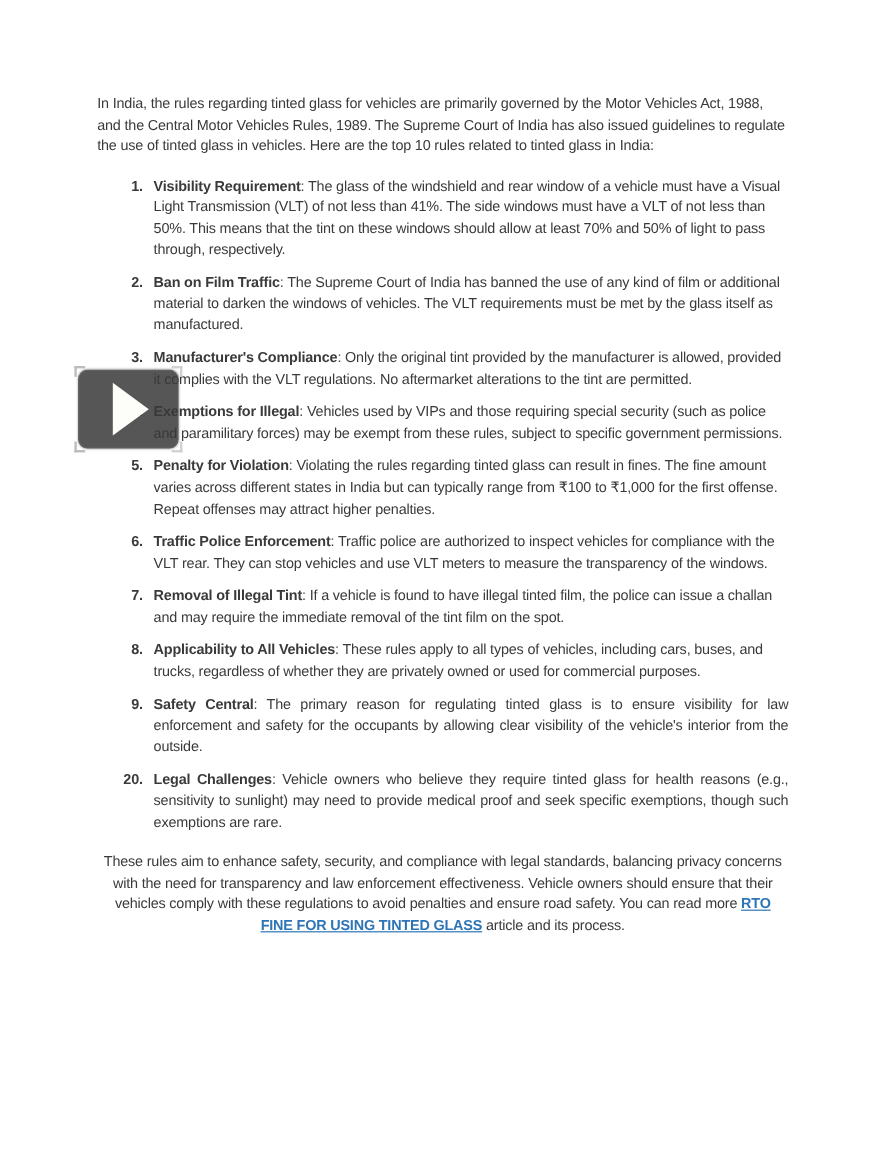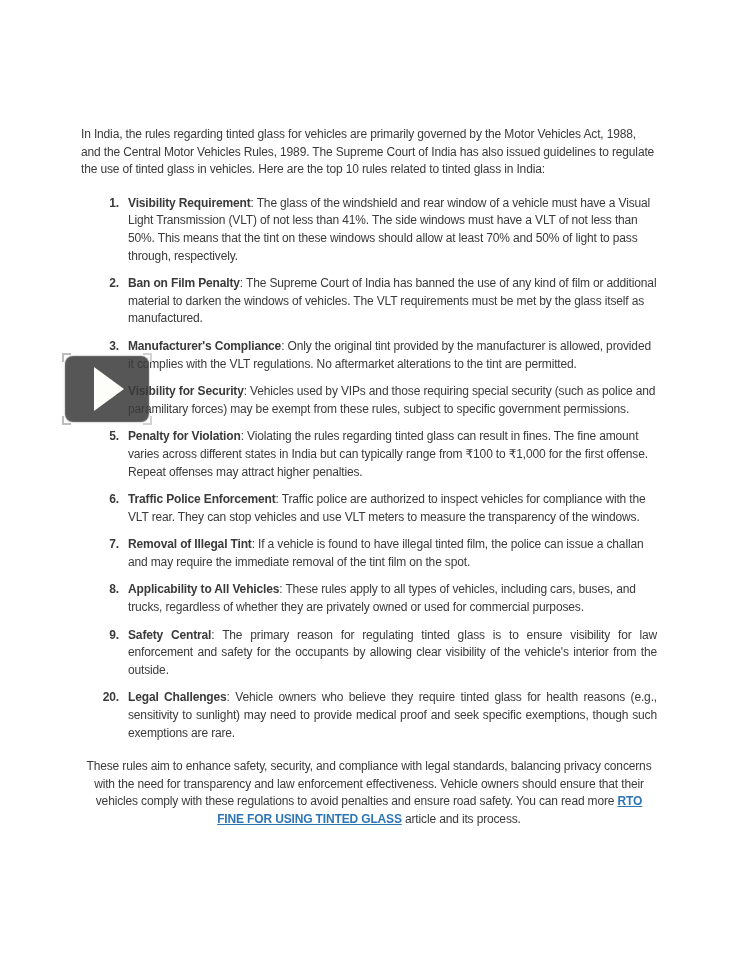--- a/index.html
+++ b/index.html
@@ -5,21 +5,20 @@
   * { margin: 0; padding: 0; box-sizing: border-box; }
   html, body { background: #ffffff; }
   .page {
     position: relative;
     width: 741px;
     height: 784px;
     background: #ffffff;
     font-family: "Liberation Sans", "DejaVu Sans", sans-serif;
     color: #3a3a3a;
     overflow: hidden;
-    margin-top: 48px;
   }
   .content {
     position: absolute;
     left: 81px;
     top: 78px;
     width: 576px;
     font-size: 12px;
     line-height: 17.6px;
     letter-spacing: -0.15px;
   }
@@ -86,31 +85,31 @@
 
     <div class="rules-list">
 
       <div class="item">
         <span class="num">1.</span>
         <span class="item-text"><b>Visibility Requirement</b><span>: </span><span>The glass of the windshield and rear window of a vehicle must have a Visual Light Transmission (VLT) of not less than 41%. The side windows must have a VLT of not less than 50%. This means that the tint on these windows should allow at least 70% and 50% of light to pass through, respectively.</span></span>
       </div>
 
       <div class="item">
         <span class="num">2.</span>
-        <span class="item-text"><b>Ban on Film Penalty</b><span>: </span><span>The Supreme Court of India has banned the use of any kind of film or additional material to darken the windows of vehicles. The VLT requirements must be met by the glass itself as manufactured.</span></span>
+        <span class="item-text"><b>Ban on Film Traffic</b><span>: </span><span>The Supreme Court of India has banned the use of any kind of film or additional material to darken the windows of vehicles. The VLT requirements must be met by the glass itself as manufactured.</span></span>
       </div>
 
       <div class="item">
         <span class="num">3.</span>
         <span class="item-text"><b>Manufacturer's Compliance</b><span>: </span><span>Only the original tint provided by the manufacturer is allowed, provided it complies with the VLT regulations. No aftermarket alterations to the tint are permitted.</span></span>
       </div>
 
       <div class="item">
         <span class="num">4.</span>
-        <span class="item-text"><b>Visibility for Security</b><span>: </span><span>Vehicles used by VIPs and those requiring special security (such as police and paramilitary forces) may be exempt from these rules, subject to specific government permissions.</span></span>
+        <span class="item-text"><b>Exemptions for Illegal</b><span>: </span><span>Vehicles used by VIPs and those requiring special security (such as police and paramilitary forces) may be exempt from these rules, subject to specific government permissions.</span></span>
       </div>
 
       <div class="item">
         <span class="num">5.</span>
         <span class="item-text"><b>Penalty for Violation</b><span>: </span><span>Violating the rules regarding tinted glass can result in fines. The fine amount varies across different states in India but can typically range from ₹100 to ₹1,000 for the first offense. Repeat offenses may attract higher penalties.</span></span>
       </div>
 
       <div class="item">
         <span class="num">6.</span>
         <span class="item-text"><b>Traffic Police Enforcement</b><span>: </span><span>Traffic police are authorized to inspect vehicles for compliance with the VLT rear. They can stop vehicles and use VLT meters to measure the transparency of the windows.</span></span>

